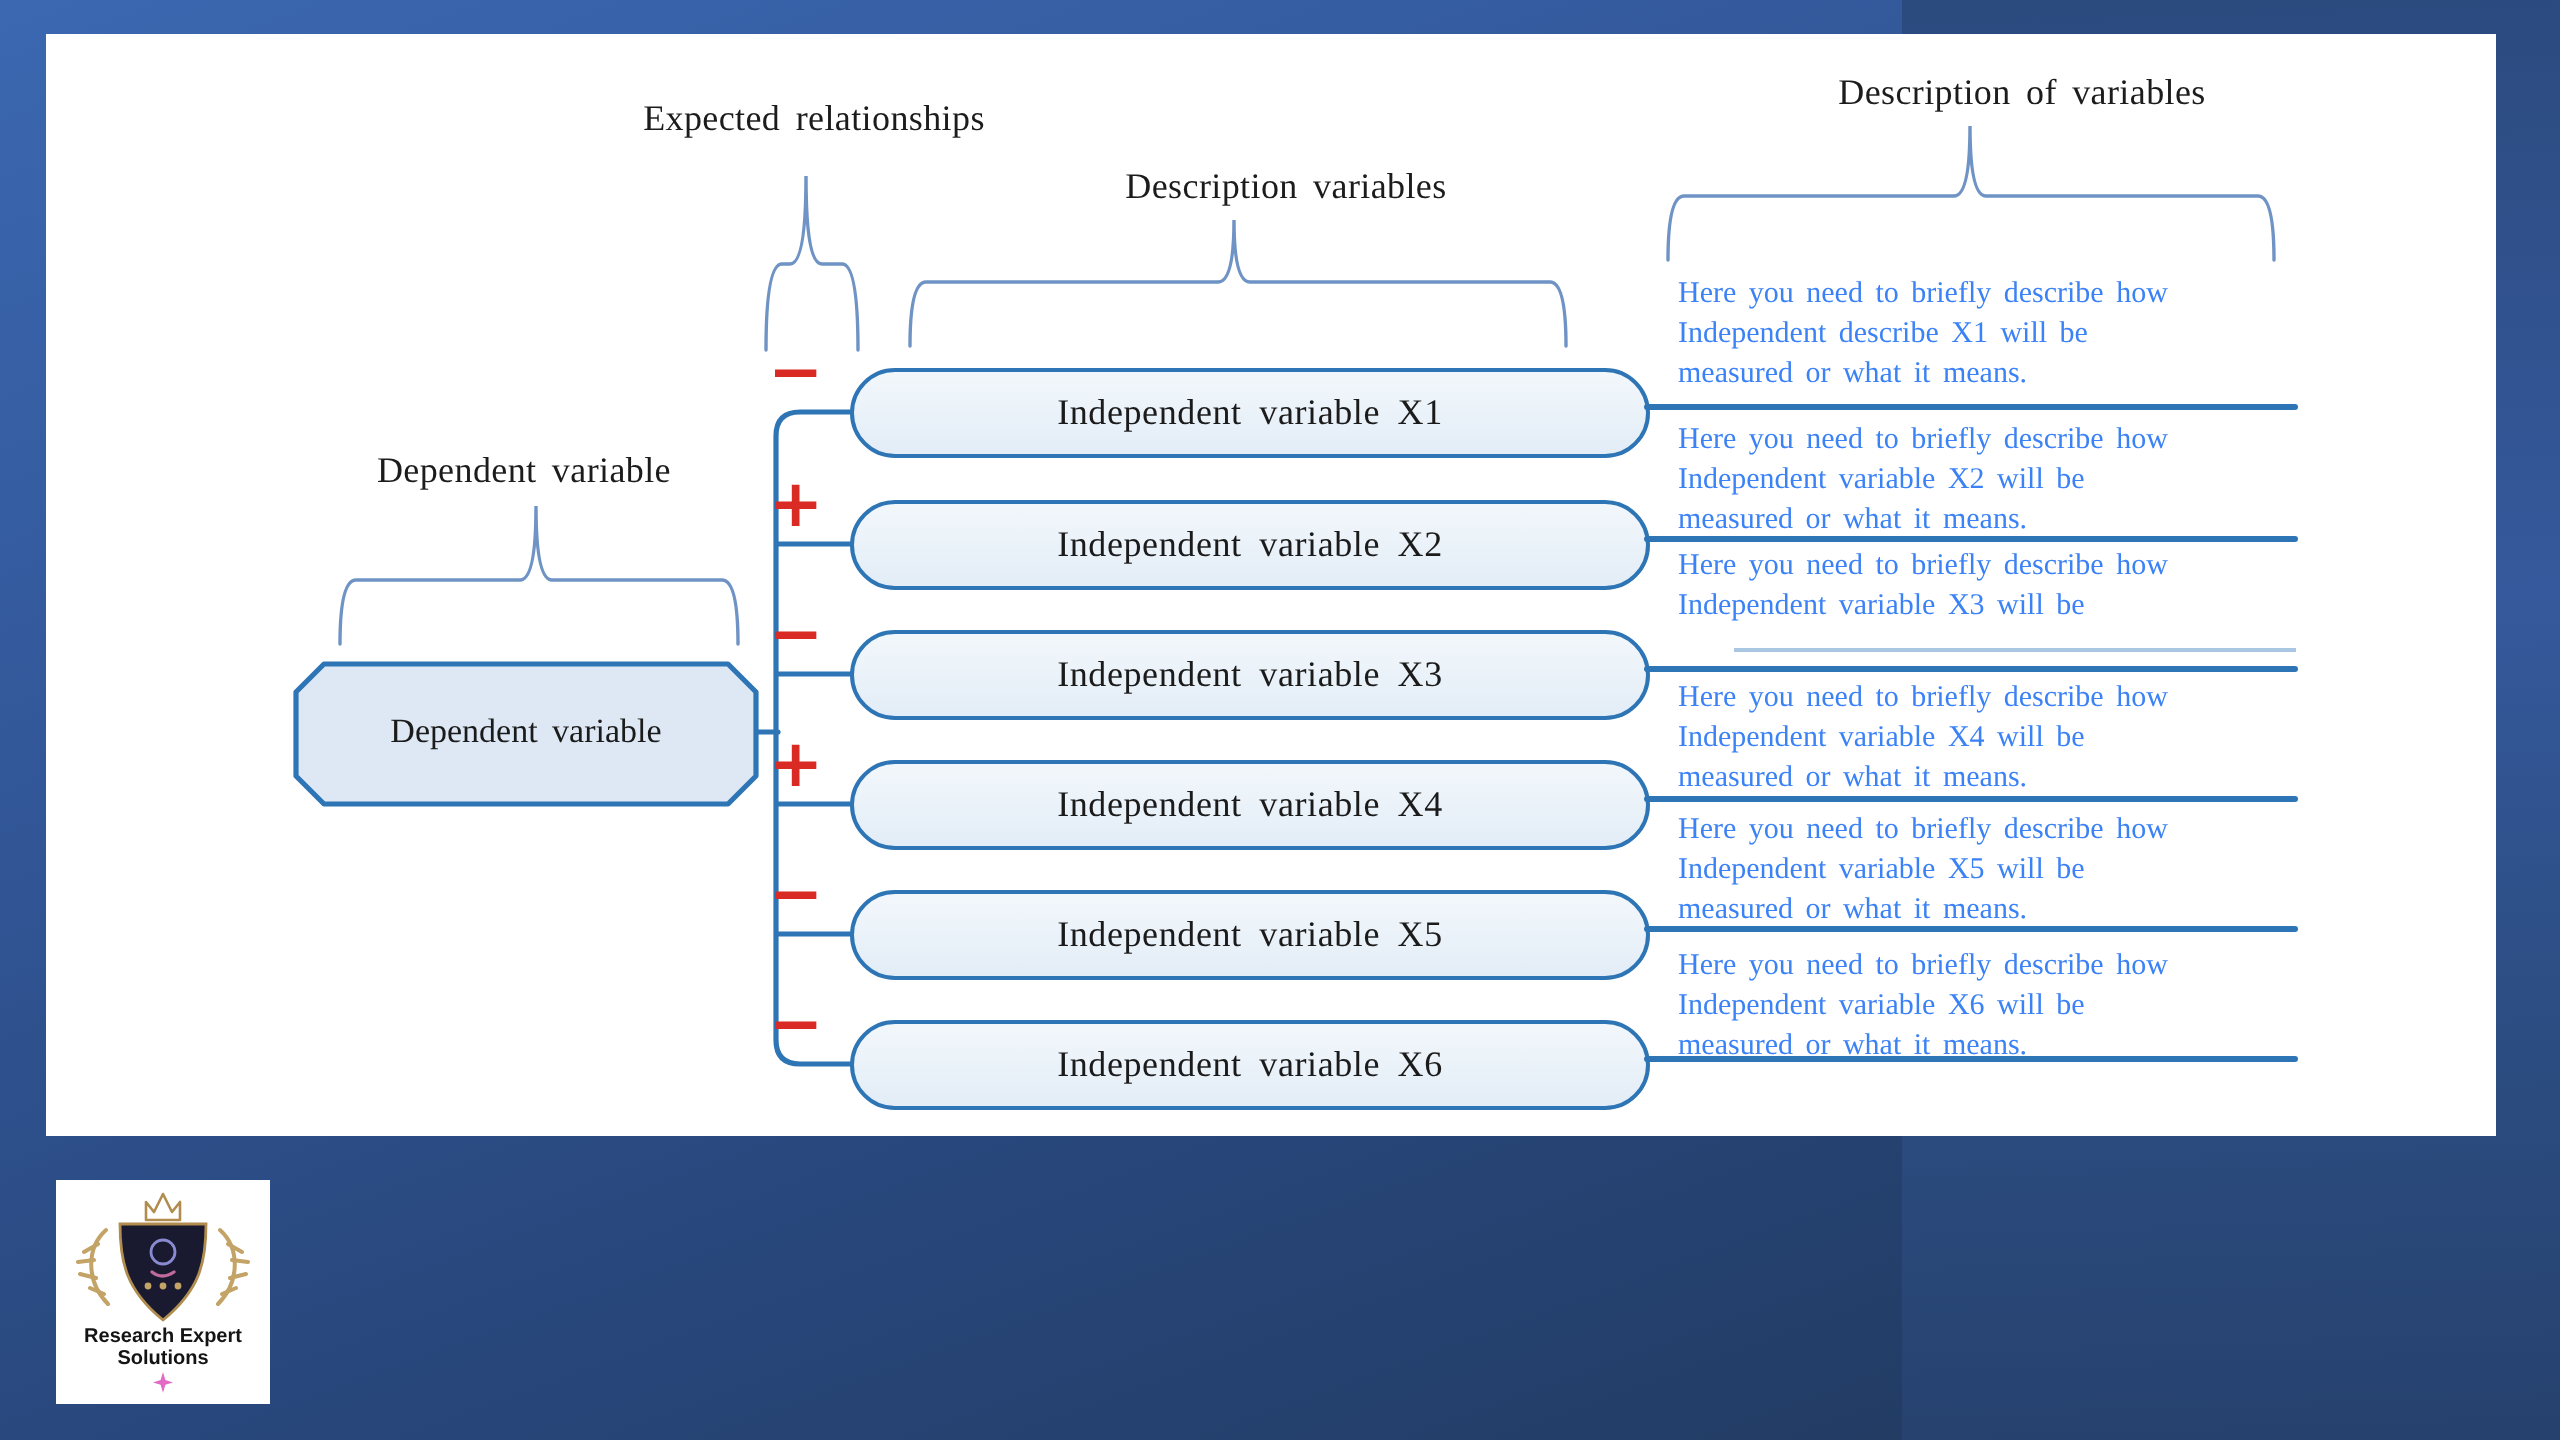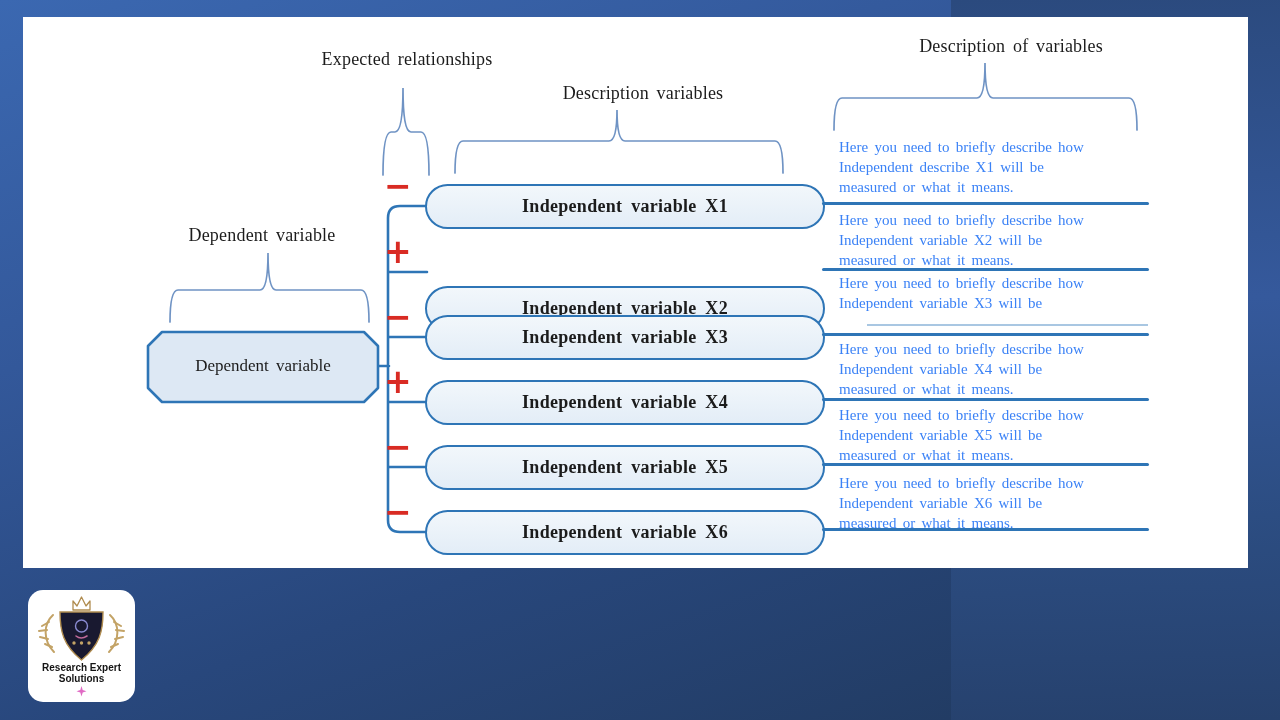--- a/index.html
+++ b/index.html
@@ -11,30 +11,30 @@
     background:linear-gradient(160deg,#3b68b1 0%,#33589a 35%,#28477c 70%,#223c64 100%);}
   .bg-right{position:absolute;left:951px;top:0;width:329px;height:720px;
     background:linear-gradient(178deg,#2b4a7e 0%,#35599c 42%,#2c4d82 72%,#26416d 100%);}
   .slide{position:absolute;left:23px;top:17px;width:1225px;height:551px;background:#ffffff;}
   .diagram-svg{position:absolute;left:0;top:0;}
   .hdr{position:absolute;text-align:center;font-size:18px;color:#1c1c1c;word-spacing:3px;letter-spacing:.2px;}
   .pill{position:absolute;left:402px;width:400px;height:45px;box-sizing:border-box;
     border:2.5px solid #2e75b6;border-radius:23px;
     background:linear-gradient(#f2f7fb,#e3edf7);
     display:flex;align-items:center;justify-content:center;
-    font-size:18px;color:#1b1b1b;word-spacing:4px;letter-spacing:.3px;font-weight:bold;}
+    font-size:18px;color:#1b1b1b;word-spacing:4px;letter-spacing:.3px;}
   .dep-label{position:absolute;left:125px;top:339px;width:230px;text-align:center;
     font-size:17px;color:#1b1b1b;word-spacing:3px;}
   .sign{position:absolute;left:361px;width:42px;height:40px;line-height:40px;
     font-family:"DejaVu Sans",sans-serif;font-weight:700;font-size:33px;color:#d92b24;text-align:left;}
   .desc{position:absolute;left:816px;width:320px;font-size:15px;line-height:20px;
     color:#3b82f6;word-spacing:2.5px;}
   .conn-line{position:absolute;left:799px;width:327px;height:3px;background:#2e75b6;border-radius:2px;}
   .thin-line{position:absolute;left:844px;top:307px;width:281px;height:2px;background:#a9c7e2;}
-  .logo{position:absolute;left:28px;top:590px;width:107px;height:112px;background:#ffffff;border-radius:15px;}
+  .logo{position:absolute;left:28px;top:590px;width:107px;height:112px;background:#ffffff;}
 </style>
 </head>
 <body>
 
 <div class="bg-left"></div>
 <div class="bg-right"></div>
 
 <div class="slide">
 
   <svg class="diagram-svg" width="1225" height="551" viewBox="0 0 1225 551">
@@ -58,21 +58,21 @@
   <div class="dep-label">Dependent variable</div>
 
   <div class="sign" style="top:149px;">−</div>
   <div class="sign" style="top:215px;">+</div>
   <div class="sign" style="top:280px;">−</div>
   <div class="sign" style="top:345px;">+</div>
   <div class="sign" style="top:410px;">−</div>
   <div class="sign" style="top:475px;">−</div>
 
   <div class="pill" style="top:167px;">Independent variable X1</div>
-  <div class="pill" style="top:233px;margin-top:36px;">Independent variable X2</div>
+  <div class="pill" style="top:233px;">Independent variable X2</div>
   <div class="pill" style="top:298px;">Independent variable X3</div>
   <div class="pill" style="top:363px;">Independent variable X4</div>
   <div class="pill" style="top:428px;">Independent variable X5</div>
   <div class="pill" style="top:493px;">Independent variable X6</div>
 
   <div class="desc" style="top:120px;">
     <div>Here you need to briefly describe how</div>
     <div>Independent describe X1 will be</div>
     <div>measured or what it means.</div>
   </div>

